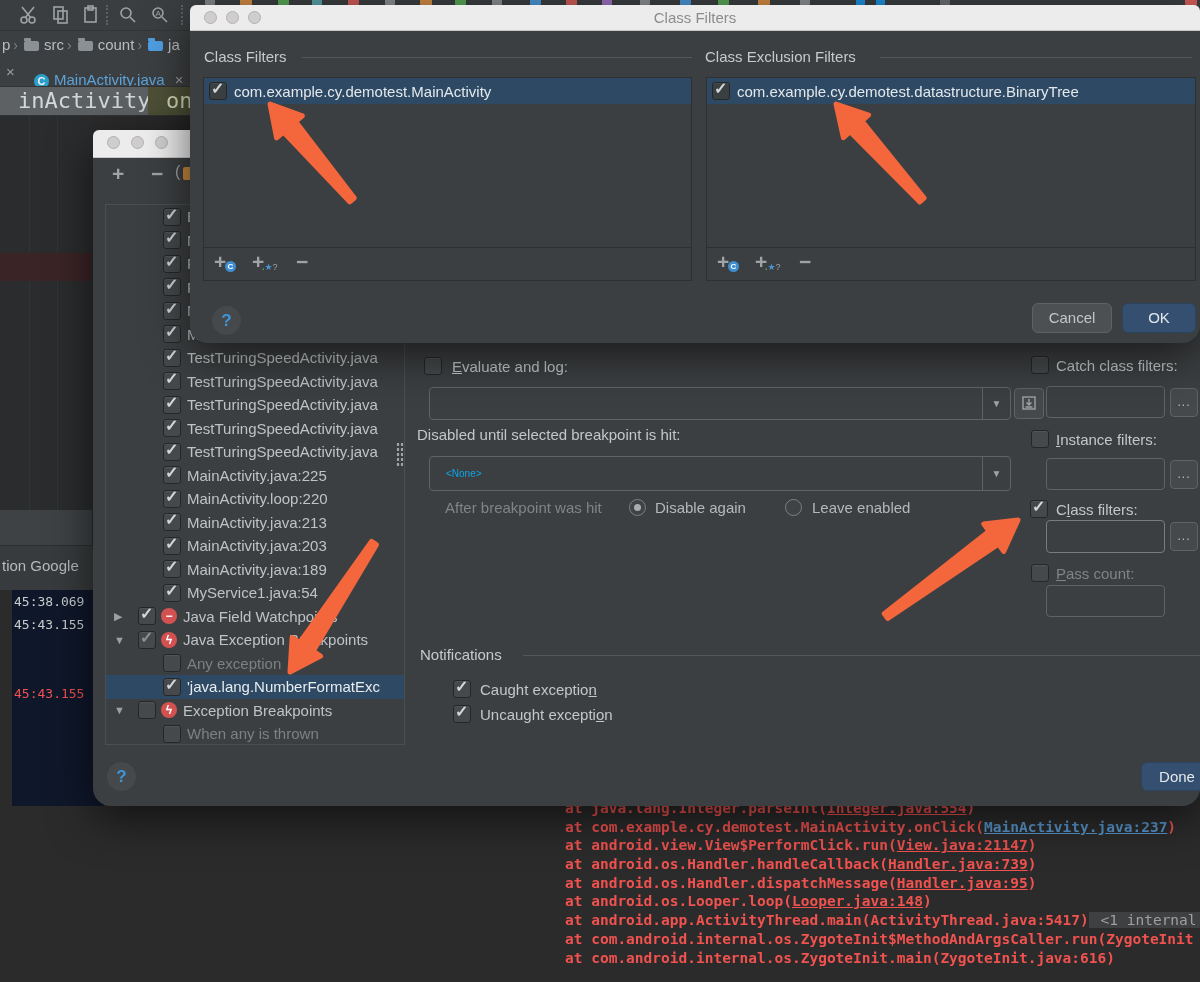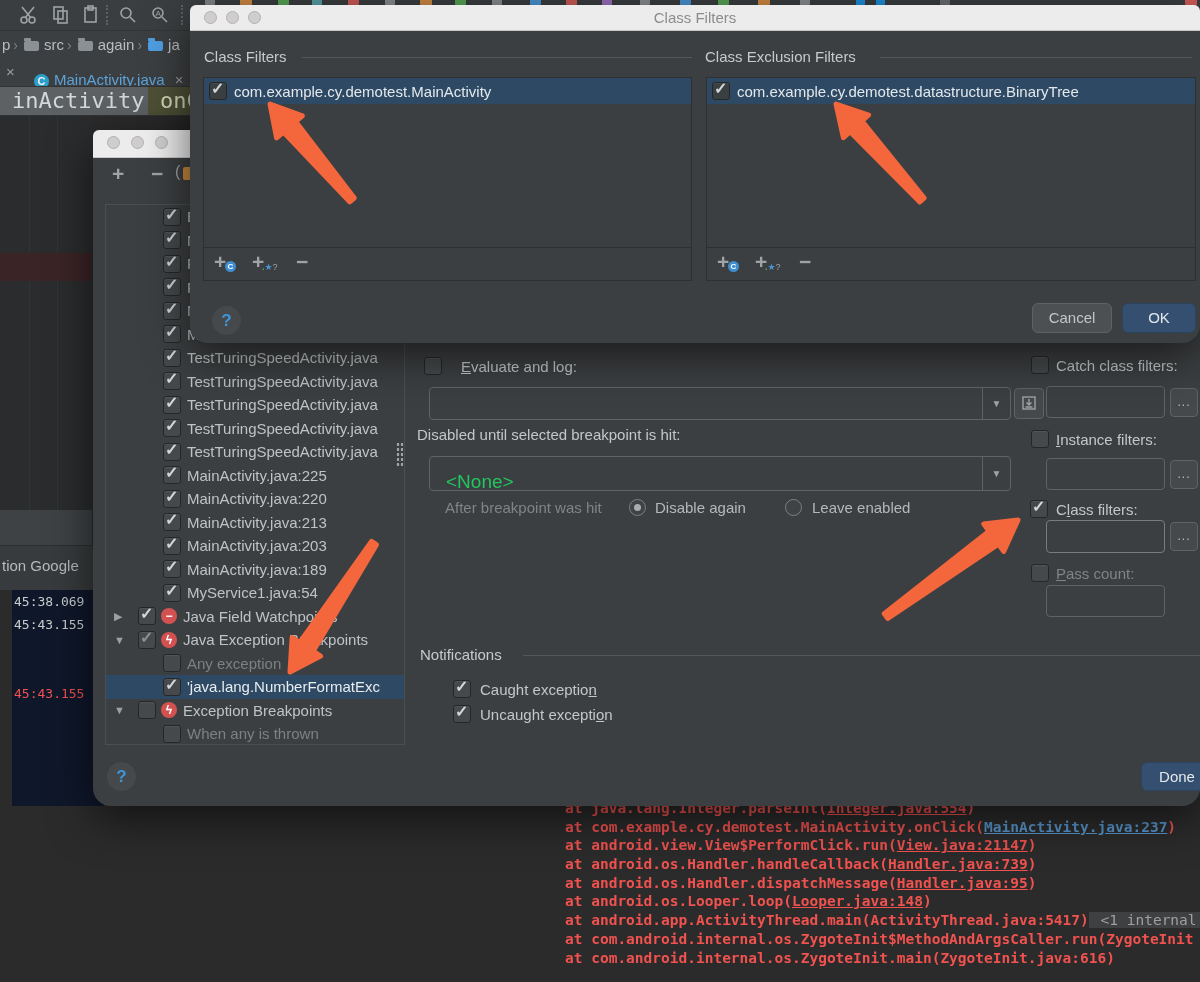--- a/index.html
+++ b/index.html
@@ -26,21 +26,21 @@
   .xicon{color:#9a9ea0;font-size:15px;line-height:28px}
   .xicon:before{content:"×"}
   #tab-active{position:absolute;left:26px;top:8px;height:25px;padding:0 8px;background:#40444
 
 6;border-bottom:2px solid #f97316;
               color:#5da2d8;font-size:15px;line-height:25px;white-space:nowrap}
   .cicon{display:inline-block;width:15px;height:15px;border-radius:50%;background:#2aa0c8;color:#eef;font-size:11px;
          line-height:15px;text-align:center;font-weight:bold;margin:0 5px -2px 0}
 
   #editor-line{left:0;top:86px;width:196px;height:30px;background:#313335}
-  .tokenbox{position:absolute;top:1px;height:28px;font-size:22px;line-height:28px;padding:0 12px}
+  .tokenbox{position:absolute;top:1px;height:28px;font-size:22px;line-height:28px;padding:0 18px}
   #tok1{left:0;background:#5d6163;color:#d3d8da}
   #tok2{left:148px;background:#4f5237;color:#d6dab9}
 
   #editor-body{left:0;top:116px;width:92px;height:394px;background:#2a2c2d}
   .guide{position:absolute;top:0;bottom:0;width:1px;background:#323537}
   #bp-line{position:absolute;left:0;top:137px;width:92px;height:28px;background:#3b2426}
 
   #lc-band{left:0;top:510px;width:92px;height:35px;background:#3e4244;border-bottom:1px solid #2c2e2f}
   #lc-head{left:0;top:546px;width:92px;height:44px;background:#383b3d;font-size:15px;color:#b6babc;line-height:40px;padding-left:2px;overflow:hidden;white-space:nowrap}
   #lc-body{left:12px;top:590px;width:92px;height:276px;background:#0f172a;overflow:hidden}
@@ -177,21 +177,21 @@
         <div class="stripmark" style="left: 758px; width: 12px; background: rgb(210, 138, 67);"></div>
         <div class="stripmark" style="left: 800px; width: 10px; background: rgb(138, 142, 144);"></div>
         <div class="stripmark" style="left: 856px; width: 9px; background: rgb(31, 143, 224);"></div>
         <div class="stripmark" style="left: 876px; width: 9px; background: rgb(31, 143, 224);"></div>
         <div class="stripmark" style="left: 940px; width: 10px; background: rgb(107, 112, 114);"></div>
         <div class="stripmark" style="left: 1185px; width: 12px; background: rgb(207, 91, 86);"></div>
       </div>
   </div>
 
   <div class="abs" id="crumbs">
-    <span>p</span><span class="crumb-sep">›</span><span class="folder"></span><span>src</span><span class="crumb-sep">›</span><span class="folder"></span><span>again</span><span class="crumb-sep">›</span><span class="folder blue"></span><span>ja</span>
+    <span>p</span><span class="crumb-sep">›</span><span class="folder"></span><span>src</span><span class="crumb-sep">›</span><span class="folder"></span><span>count</span><span class="crumb-sep">›</span><span class="folder blue"></span><span>ja</span>
   </div>
 
   <div class="abs" id="tabs">
     <span class="xicon abs" style="left:6px"></span>
     <div id="tab-active">
       <span class="cicon">C</span><span>MainActivity.java</span>
       <span class="xicon" style="margin-left:6px"></span>
     </div>
   </div>
 
@@ -312,21 +312,21 @@
         <div class="trow">
           <span class="tw"></span>
           <span class="ind"></span>
           <span class="cb on"></span>
           <span class="tlabel">MainActivity.java:225</span>
         </div>
         <div class="trow">
           <span class="tw"></span>
           <span class="ind"></span>
           <span class="cb on"></span>
-          <span class="tlabel">MainActivity.java:220</span>
+          <span class="tlabel">MainActivity.loop:220</span>
         </div>
         <div class="trow">
           <span class="tw"></span>
           <span class="ind"></span>
           <span class="cb on"></span>
           <span class="tlabel">MainActivity.java:213</span>
         </div>
         <div class="trow">
           <span class="tw"></span>
           <span class="ind"></span>
@@ -379,35 +379,35 @@
           <span class="tw"></span>
           <span class="ind"></span>
           <span class="cb"></span>
           <span class="tlabel dim">When any is thrown</span>
         </div>
       </div>
     <div id="splitter"></div>
 
     <div class="lbl" style="left:331px;top:227px;display:flex;align-items:center">
       <span class="cb"></span>
-      <span style="margin-left:19px"><span></span><span class="u">E</span><span>valuate and log:</span></span>
+      <span style="margin-left:10px"><span></span><span class="u">E</span><span>valuate and log:</span></span>
     </div>
     <div class="combo" style="left:336px;top:257px;width:580px;height:31px">
       <span class="arrowzone"></span>
     </div>
     <div class="ellbtn" style="left:921px;top:258px;width:28px;height:29px">
       <svg width="16" height="16" style="margin-top:6px">
           <rect x="2" y="2" width="12" height="12" fill="none" stroke="#9fa3a5" stroke-width="1.4"></rect>
           <path d="M8 4 L8 10 M5.5 7.5 L8 10 L10.5 7.5 M4.5 12 L11.5 12" stroke="#9fa3a5" stroke-width="1.4" fill="none"></path>
         </svg>
     </div>
 
     <div class="lbl" style="left:324px;top:296px">Disabled until selected breakpoint is hit:</div>
     <div class="combo" style="left:336px;top:326px;width:580px;height:33px">
-      <span style="position:absolute;left:16px;top:8px;line-height:33px;font-size:19px;color:#22c55e">&lt;None&gt;</span>
+      <span style="position:absolute;left:16px;top:0;line-height:33px;font-size:10px;color:#0ea5e9">&lt;None&gt;</span>
       <span class="arrowzone" style="line-height:33px"></span>
     </div>
 
     <div class="lbl dim" style="left:352px;top:369px">After breakpoint was hit</div>
     <span class="radio on" style="position:absolute;left:536px;top:369px"></span>
     <div class="lbl" style="left:562px;top:369px;color:#b4b8ba">Disable again</div>
     <span class="radio" style="position:absolute;left:692px;top:369px"></span>
     <div class="lbl" style="left:719px;top:369px;color:#b4b8ba">Leave enabled</div>
 
     <span class="cb" style="position:absolute;left:938px;top:226px"></span>

